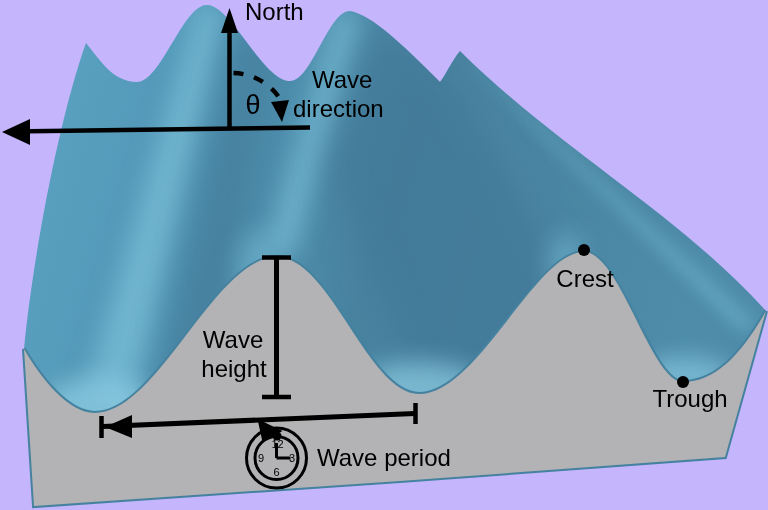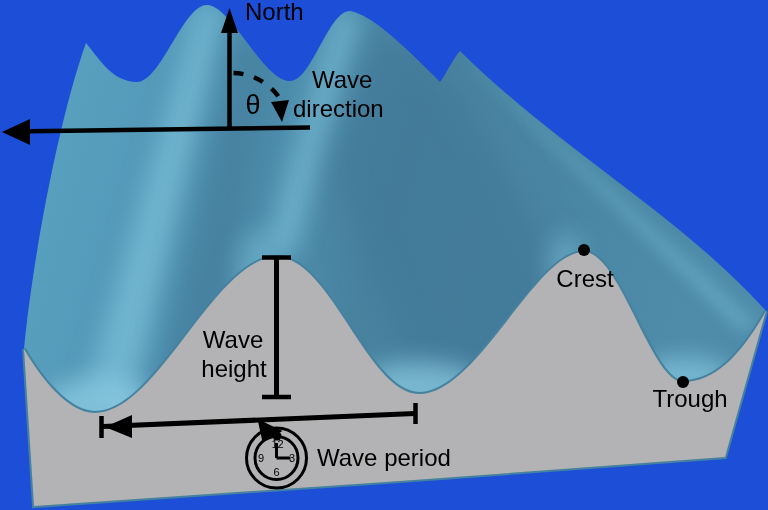--- a/index.html
+++ b/index.html
@@ -1,16 +1,16 @@
 <!DOCTYPE html>
 <html><head>
 <meta charset="utf-8">
 <style>
   html,body{margin:0;padding:0;background:#ffffff;}
-  .stage{position:relative;width:768px;height:510px;background:#1d4ed8;overflow:hidden;}
+  .stage{position:relative;width:768px;height:510px;background:#c4b5fd;overflow:hidden;}
   svg{display:block;}
   text{font-family:"Liberation Sans", sans-serif;fill:#000000;}
   .lbl{font-size:24px;}
   .theta{font-size:27px;}
   .clknum{font-size:11px;}
 </style>
 </head>
 <body>
 
 <div class="stage">

